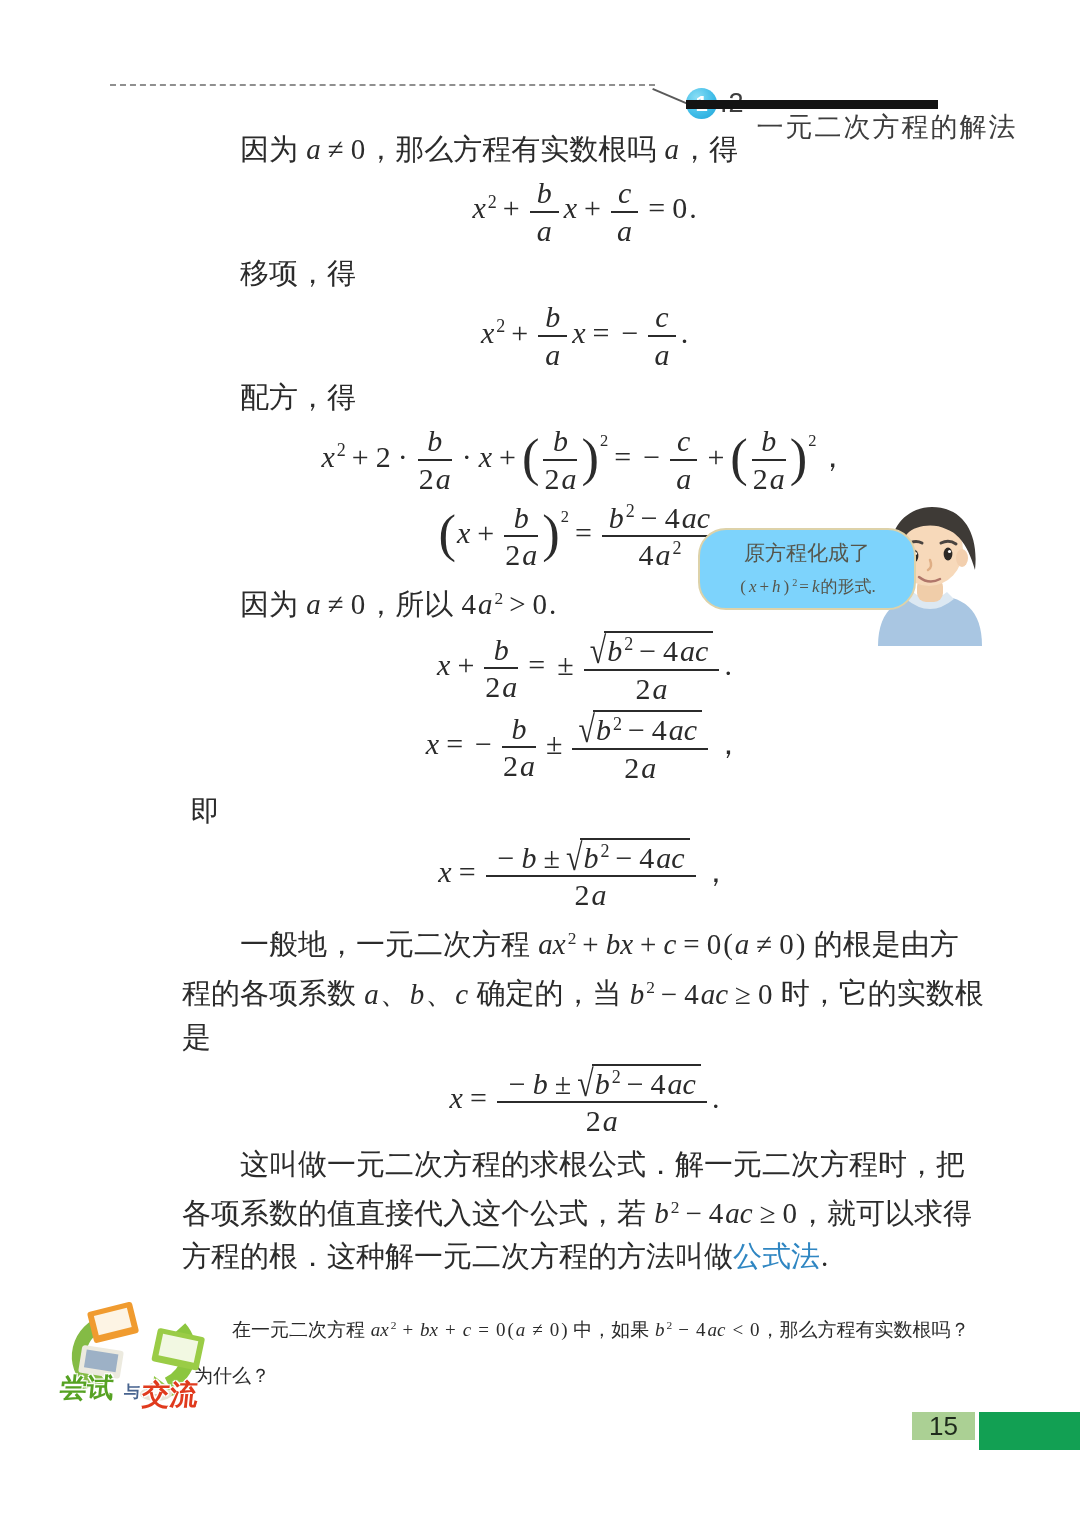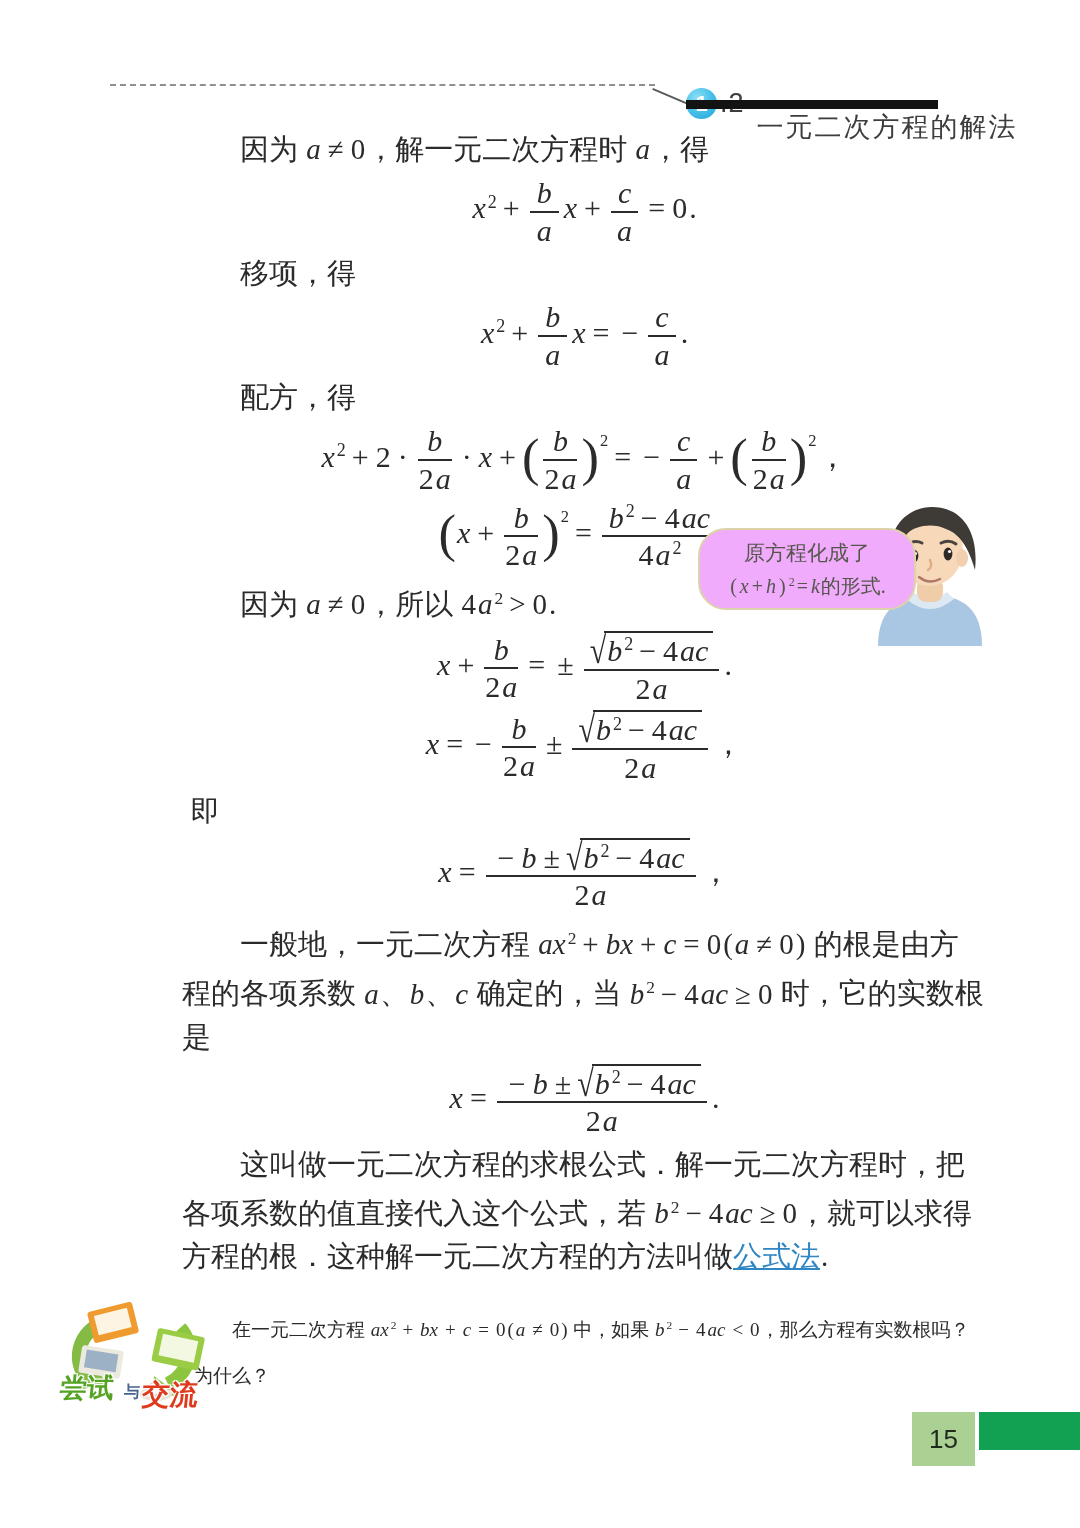--- a/index.html
+++ b/index.html
@@ -25,70 +25,70 @@
   .para.lead-left{text-indent:0.3em;}
   .eq{display:block;text-align:center;font-size:30px;line-height:1.2;margin:5px 0;}
 
   
   .mvar{font-style:italic;padding:0 1px;}
   .mnum{padding:0 1px;}
   .mop{padding:0 6px;}
   .mop.tight{padding:0 1px;}
   .msup{font-size:60%;vertical-align:0.6em;padding-left:1px;}
   .msup.high{vertical-align:1.25em;font-size:55%;}
-  .mterm{color:#2f86c2;text-decoration:underline;}
+  .mterm{color:#2f86c2;}
   .mfrac{display:inline-block;vertical-align:middle;text-align:center;margin:0 4px;line-height:1.12;}
   .mnumr{display:block;border-bottom:2px solid #2b2b2b;padding:0 6px 1px;}
   .mden{display:block;padding-top:1px;}
   .msqrt{display:inline-block;white-space:nowrap;text-align:center;}
   .mrad{display:inline-block;transform:scaleY(1.25);transform-origin:center 62%;}
   .mradc{display:inline-block;border-top:2px solid #2b2b2b;padding:1px 4px 0 2px;margin-left:-2px;}
   .mgroup{display:inline-block;white-space:nowrap;}
   .mbig{display:inline-block;font-size:175%;vertical-align:middle;line-height:0;position:relative;top:-0.06em;}
 
   
-  .bubble{position:absolute;left:698px;top:528px;width:198px;background:#f0abfc;
+  .bubble{position:absolute;left:698px;top:528px;width:198px;background:#7dd3fc;
           border:2px solid #ddd2a9;border-radius:28px;padding:9px 8px 7px;text-align:center;
           font-size:21px;line-height:29px;color:#55554b;z-index:3;}
-  .bubble .bl2{font-size:20px;}
+  .bubble .bl2{font-size:17px;}
   .bubble .mop{padding:0 2px;}
   .boy{position:absolute;left:850px;top:496px;width:160px;height:150px;z-index:2;}
 
   
   .try{position:relative;margin-top:20px;min-height:125px;}
   .try-logo{position:absolute;left:-122px;top:-8px;width:160px;height:125px;}
   .logo-word{position:absolute;font-family:"Liberation Sans",sans-serif;font-weight:bold;
              text-shadow:-1px -1px 0 #fff,1px -1px 0 #fff,-1px 1px 0 #fff,1px 1px 0 #fff,0 0 3px #fff;}
   .logo-try{left:0px;top:80px;font-size:27px;color:#56a223;transform:skewX(-6deg);}
   .logo-with{left:64px;top:92px;font-size:16px;color:#48648f;}
   .logo-comm{left:82px;top:86px;font-size:28px;color:#e03a1d;transform:skewX(-6deg);}
   .try-text{margin-left:12px;font-size:19px;line-height:46px;text-indent:2em;padding-top:4px;}
 
   
-  .pg-box{position:absolute;left:912px;top:1412px;width:63px;height:54px;background:#abd094;
+  .pg-box{position:absolute;left:912px;top:1412px;width:63px;height:28px;background:#abd094;
           display:flex;align-items:center;justify-content:center;
           font-family:"Liberation Sans",sans-serif;font-size:26px;color:#1e2b1c;}
   .pg-bar{position:absolute;left:979px;top:1412px;width:101px;height:38px;background:#12a053;}
 </style>
 </head>
 <body>
 
 <div class="page">
 
   <div class="hdr-dash"></div>
   <div class="hdr-diag"></div>
   <div class="hdr-row">
     <span class="chap-circle">1</span>
     <span class="hdr-sec">.2</span>
     <span class="hdr-title">一元二次方程的解法</span>
   </div>
   <div class="hdr-bar"></div>
 
   <div class="main">
-    <div class="para"><span class="cjk">因为 </span><span class="mvar">a</span><span class="mop">≠</span><span class="mnum">0</span><span class="cjk">，解一元二次方程时 </span><span class="mvar">a</span><span class="cjk">，得</span></div>
+    <div class="para"><span class="cjk">因为 </span><span class="mvar">a</span><span class="mop">≠</span><span class="mnum">0</span><span class="cjk">，那么方程有实数根吗 </span><span class="mvar">a</span><span class="cjk">，得</span></div>
     <div class="eq"><span class="mvar">x</span><span class="msup">2</span><span class="mop">+</span><span class="mfrac"><span class="mnumr"><span class="mvar">b</span></span><span class="mden"><span class="mvar">a</span></span></span><span class="mvar">x</span><span class="mop">+</span><span class="mfrac"><span class="mnumr"><span class="mvar">c</span></span><span class="mden"><span class="mvar">a</span></span></span><span class="mop">=</span><span class="mnum">0</span><span class="mop tight">.</span></div>
     <div class="para"><span class="cjk">移项，得</span></div>
     <div class="eq"><span class="mvar">x</span><span class="msup">2</span><span class="mop">+</span><span class="mfrac"><span class="mnumr"><span class="mvar">b</span></span><span class="mden"><span class="mvar">a</span></span></span><span class="mvar">x</span><span class="mop">=</span><span class="mop">−</span><span class="mfrac"><span class="mnumr"><span class="mvar">c</span></span><span class="mden"><span class="mvar">a</span></span></span><span class="mop tight">.</span></div>
     <div class="para"><span class="cjk">配方，得</span></div>
     <div class="eq"><span class="mvar">x</span><span class="msup">2</span><span class="mop">+</span><span class="mnum">2</span><span class="mop">·</span><span class="mfrac"><span class="mnumr"><span class="mvar">b</span></span><span class="mden"><span class="mnum">2</span><span class="mvar">a</span></span></span><span class="mop">·</span><span class="mvar">x</span><span class="mop">+</span><span class="mgroup"><span class="mbig">(</span><span class="mfrac"><span class="mnumr"><span class="mvar">b</span></span><span class="mden"><span class="mnum">2</span><span class="mvar">a</span></span></span><span class="mbig">)</span><span class="msup high">2</span></span><span class="mop">=</span><span class="mop">−</span><span class="mfrac"><span class="mnumr"><span class="mvar">c</span></span><span class="mden"><span class="mvar">a</span></span></span><span class="mop">+</span><span class="mgroup"><span class="mbig">(</span><span class="mfrac"><span class="mnumr"><span class="mvar">b</span></span><span class="mden"><span class="mnum">2</span><span class="mvar">a</span></span></span><span class="mbig">)</span><span class="msup high">2</span></span><span class="mop tight">，</span></div>
     <div class="eq"><span class="mgroup"><span class="mbig">(</span><span class="mvar">x</span><span class="mop">+</span><span class="mfrac"><span class="mnumr"><span class="mvar">b</span></span><span class="mden"><span class="mnum">2</span><span class="mvar">a</span></span></span><span class="mbig">)</span><span class="msup high">2</span></span><span class="mop">=</span><span class="mfrac"><span class="mnumr"><span class="mvar">b</span><span class="msup">2</span><span class="mop">−</span><span class="mnum">4</span><span class="mvar">ac</span></span><span class="mden"><span class="mnum">4</span><span class="mvar">a</span><span class="msup">2</span></span></span><span class="mop tight">.</span></div>
     <div class="para"><span class="cjk">因为 </span><span class="mvar">a</span><span class="mop">≠</span><span class="mnum">0</span><span class="cjk">，所以 </span><span class="mnum">4</span><span class="mvar">a</span><span class="msup">2</span><span class="mop">&gt;</span><span class="mnum">0</span><span class="mop tight">.</span></div>
     <div class="eq"><span class="mvar">x</span><span class="mop">+</span><span class="mfrac"><span class="mnumr"><span class="mvar">b</span></span><span class="mden"><span class="mnum">2</span><span class="mvar">a</span></span></span><span class="mop">=</span><span class="mop">±</span><span class="mfrac"><span class="mnumr"><span class="msqrt"><span class="mrad">√</span><span class="mradc"><span class="mvar">b</span><span class="msup">2</span><span class="mop">−</span><span class="mnum">4</span><span class="mvar">ac</span></span></span></span><span class="mden"><span class="mnum">2</span><span class="mvar">a</span></span></span><span class="mop tight">.</span></div>
     <div class="eq"><span class="mvar">x</span><span class="mop">=</span><span class="mop">−</span><span class="mfrac"><span class="mnumr"><span class="mvar">b</span></span><span class="mden"><span class="mnum">2</span><span class="mvar">a</span></span></span><span class="mop">±</span><span class="mfrac"><span class="mnumr"><span class="msqrt"><span class="mrad">√</span><span class="mradc"><span class="mvar">b</span><span class="msup">2</span><span class="mop">−</span><span class="mnum">4</span><span class="mvar">ac</span></span></span></span><span class="mden"><span class="mnum">2</span><span class="mvar">a</span></span></span><span class="mop tight">，</span></div>
     <div class="para lead-left"><span class="cjk">即</span></div>

